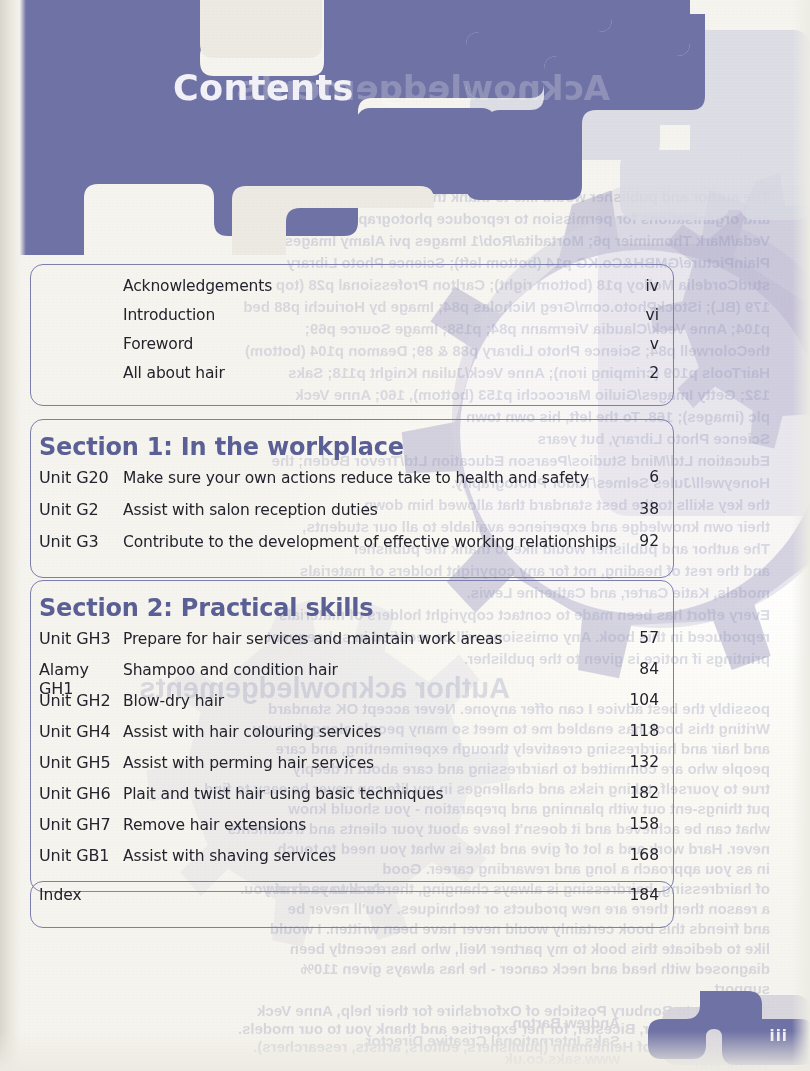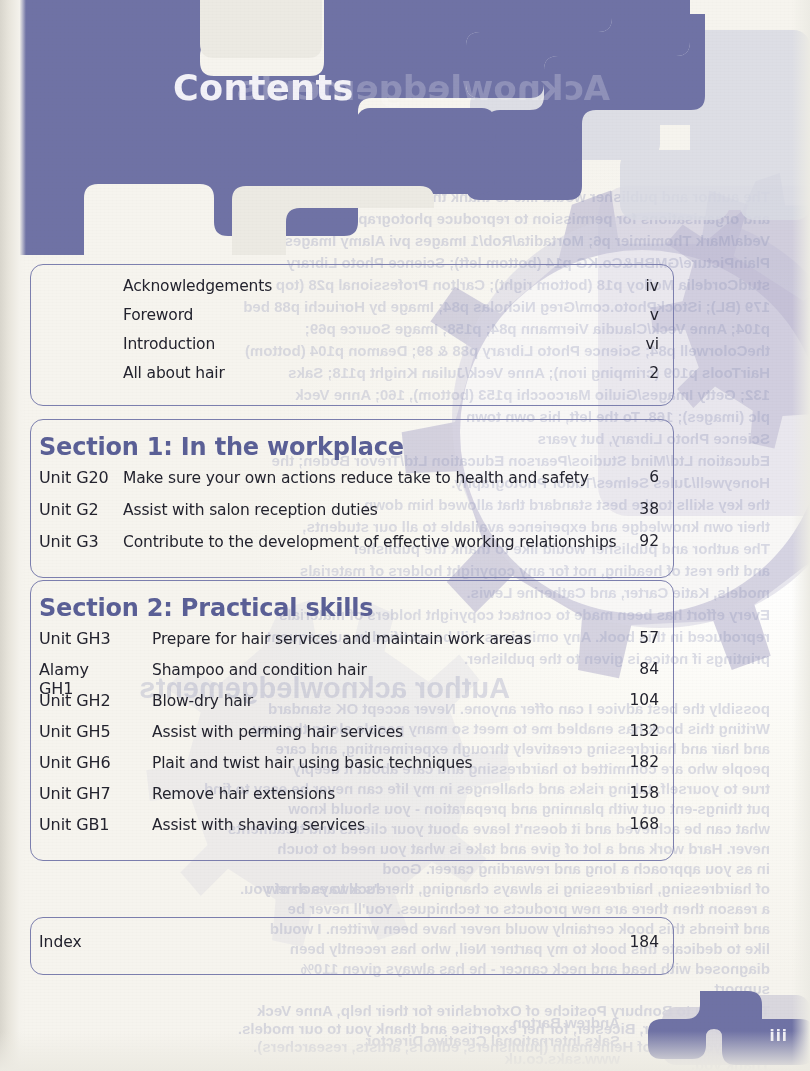--- a/index.html
+++ b/index.html
@@ -135,23 +135,23 @@
   }
 
   
   #box-front  { top: 264px;  padding: 12px 14px 12px 8px; }
   #box-front .row { height: 29px; }
 
   #box-sec1   { top: 419px;  padding: 13px 14px 13px 8px; }
   #box-sec1 .row { height: 32px; }
 
   #box-sec2   { top: 580px;  padding: 13px 14px 14px 8px; }
-  #box-sec2 .row { height: 31px; gap: 29px; }
-
-  #box-index  { top: 917px;  padding: 15px 14px 15px 8px; }
+  #box-sec2 .row { height: 31px; }
+
+  #box-index  { top: 881px;  padding: 4px 14px 15px 8px; }
   #box-index .row { height: 26px; }
 
   .idx-label {
     font-family: "DejaVu Sans", sans-serif;
     font-size: 15.5px;
     color: #23232e;
   }
 
   
   .footer-art { position: absolute; right: 0; bottom: 0; width: 210px; height: 82px; z-index: 25; }
@@ -354,27 +354,27 @@
   <div class="contents-title">Contents</div>
 
   <div class="box" id="box-front">
     <div class="row">
       <span class="unit"></span>
       <span class="title-txt">Acknowledgements</span>
       <span class="pageno">iv</span>
     </div>
     <div class="row">
       <span class="unit"></span>
+      <span class="title-txt">Introduction</span>
+      <span class="pageno">vi</span>
+    </div>
+    <div class="row">
+      <span class="unit"></span>
       <span class="title-txt">Foreword</span>
       <span class="pageno">v</span>
-    </div>
-    <div class="row">
-      <span class="unit"></span>
-      <span class="title-txt">Introduction</span>
-      <span class="pageno">vi</span>
     </div>
     <div class="row">
       <span class="unit"></span>
       <span class="title-txt">All about hair</span>
       <span class="pageno">2</span>
     </div>
   </div>
 
   <div class="box" id="box-sec1">
     <div class="sec-head">Section 1: In the workplace</div>
@@ -404,20 +404,25 @@
     </div>
     <div class="row">
       <span class="unit">Alamy GH1</span>
       <span class="title-txt">Shampoo and condition hair</span>
       <span class="pageno">84</span>
     </div>
     <div class="row">
       <span class="unit">Unit GH2</span>
       <span class="title-txt">Blow-dry hair</span>
       <span class="pageno">104</span>
+    </div>
+    <div class="row">
+      <span class="unit">Unit GH4</span>
+      <span class="title-txt">Assist with hair colouring services</span>
+      <span class="pageno">118</span>
     </div>
     <div class="row">
       <span class="unit">Unit GH5</span>
       <span class="title-txt">Assist with perming hair services</span>
       <span class="pageno">132</span>
     </div>
     <div class="row">
       <span class="unit">Unit GH6</span>
       <span class="title-txt">Plait and twist hair using basic techniques</span>
       <span class="pageno">182</span>

